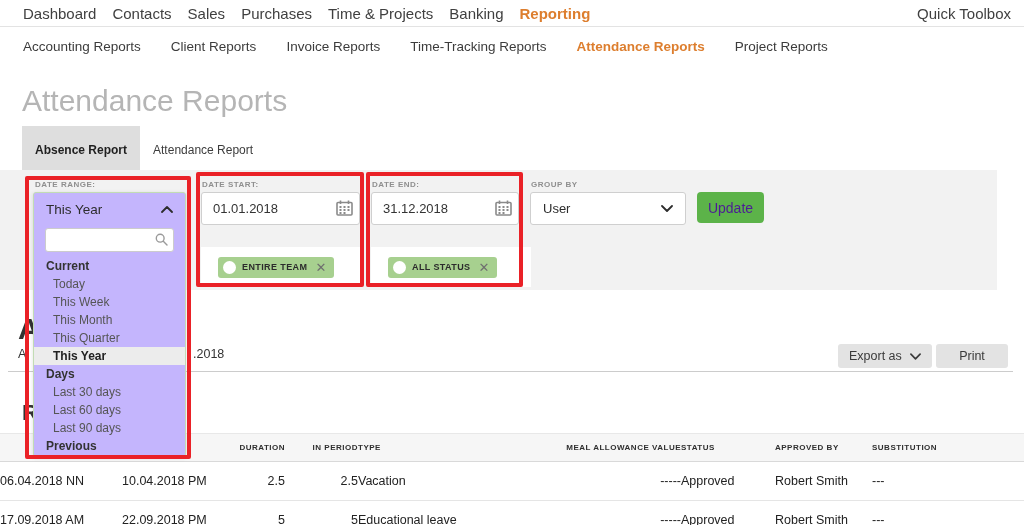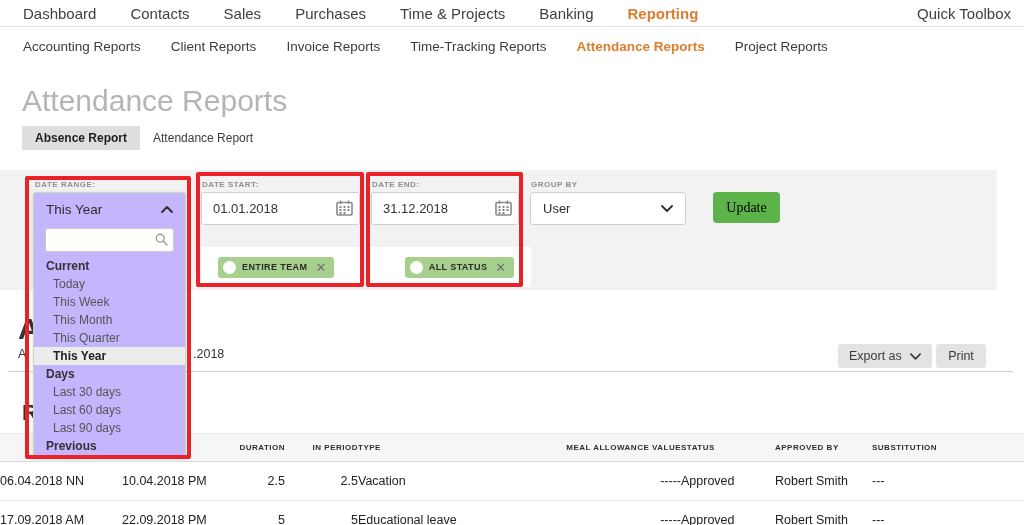--- a/index.html
+++ b/index.html
@@ -1,67 +1,67 @@
 <!DOCTYPE html>
 <html><head>
 <meta charset="utf-8">
 <style>
   html,body{margin:0;padding:0;background:#fff;}
   .screen{position:relative;width:1024px;height:525px;background:#fff;overflow:hidden;
           font-family:"Liberation Sans",sans-serif;color:#333;}
 
   
   .topnav{position:absolute;top:0;left:0;width:1024px;height:27px;box-sizing:border-box;
-          display:flex;align-items:center;gap:34px;padding-left:23px;
+          display:flex;align-items:center;gap:16px;padding-left:23px;
           border-bottom:1px solid #e3e3e3;font-size:15px;color:#3f3f3f;}
   .topnav .nav-item{white-space:nowrap;cursor:pointer;}
   .topnav .active{color:#dd7e2e;font-weight:bold;}
   .topnav .right{margin-left:auto;padding-right:13px;}
 
   
   .subnav{position:absolute;top:28px;left:0;width:1024px;height:36px;box-sizing:border-box;
           display:flex;align-items:center;gap:30px;padding-left:23px;font-size:13.5px;color:#3c3c3c;}
   .subnav .active{color:#dd7e2e;font-weight:bold;}
 
   .page-title{position:absolute;left:22px;top:84px;font-size:30px;font-weight:400;color:#b5b5b5;}
 
   
   .tabs{position:absolute;left:22px;top:126px;display:flex;font-size:12px;}
-  .tab{padding:5px 13px;cursor:pointer;}
+  .tab{padding:17px 13px;cursor:pointer;}
   .tab.on{background:#dedede;font-weight:bold;color:#1f1f1f;}
   .tab.off{color:#3c3c3c;}
 
   
   .filter-band{position:absolute;left:0;top:170px;width:997px;height:120px;background:#f2f2f2;}
   .flabel{position:absolute;font-size:8px;font-weight:bold;letter-spacing:.5px;color:#8f8f8f;text-transform:uppercase;}
   .finput{position:absolute;height:33px;background:#fff;border:1px solid #cfcfcf;border-radius:3px;
           box-sizing:border-box;font-size:13px;color:#333;padding:0 32px 0 11px;font-family:inherit;outline:none;}
   .cal-ic{position:absolute;pointer-events:auto;cursor:pointer;}
   .pillbox{position:absolute;background:#fff;display:flex;align-items:center;}
   .pill{display:inline-flex;align-items:center;gap:6px;background:#a7d08f;border-radius:3px;
         padding:4px 8px 4px 5px;margin-left:17px;cursor:pointer;}
   .pill .dot{width:13px;height:13px;border-radius:50%;background:#fff;}
   .pill .pill-label{font-size:9px;font-weight:bold;letter-spacing:.4px;color:#2b2b2b;white-space:nowrap;}
   .pill .pill-x{font-size:13px;color:#6f6f6f;line-height:1;margin-left:2px;}
   .selectbox{position:absolute;height:33px;background:#fff;border:1px solid #cfcfcf;border-radius:3px;
              box-sizing:border-box;display:flex;align-items:center;justify-content:space-between;
              padding:0 12px;font-size:13px;color:#2d2d2d;cursor:pointer;}
   .update-btn{position:absolute;left:697px;top:22px;width:67px;height:31px;background:#5cb349;border:none;
-              border-radius:4px;color:#000000;font-size:14px;font-family:Liberation Serif, serif;cursor:pointer;margin-left:16px;}
+              border-radius:4px;color:#4c1d95;font-size:14px;font-family:Liberation Sans, sans-serif;cursor:pointer;}
 
   
   .frag-a{position:absolute;left:18px;top:312px;font-size:30px;font-weight:bold;color:#333;}
   .frag-al{position:absolute;left:18px;top:347px;font-size:12.5px;color:#333;}
   .frag-2018{position:absolute;left:193px;top:347px;font-size:12.5px;color:#333;}
   .frag-r{position:absolute;left:22px;top:400px;font-size:22px;font-weight:600;color:#333;}
   .gbtn{position:absolute;top:344px;height:24px;background:#e3e3e3;border:none;border-radius:3px;
         display:flex;align-items:center;gap:8px;padding:12px 11px;font-size:12.5px;color:#3a3a3a;
         font-family:inherit;cursor:pointer;box-sizing:border-box;}
   .export-btn{left:838px;}
-  .print-btn{left:936px;width:50px;justify-content:center;}
+  .print-btn{left:936px;width:72px;justify-content:center;}
   .divider{position:absolute;left:8px;top:371px;width:1005px;height:1px;background:#ccc;}
 
   
   .report-table{position:absolute;left:0;top:433px;width:1024px;border-collapse:collapse;
                 font-size:12.5px;color:#222;table-layout:fixed;}
   .report-table thead th{height:27px;background:#f6f6f6;font-size:8px;letter-spacing:.5px;color:#2f2f2f;
                 font-weight:bold;border-top:1px solid #e8e8e8;border-bottom:1px solid #d9d9d9;padding:0;}
   .report-table tbody td{height:38px;border-bottom:1px solid #e5e5e5;padding:0;white-space:nowrap;}
   .al{text-align:left;} .ar{text-align:right;}
   .pl33{padding-left:33px;} .pl8{padding-left:8px;} .pl25{padding-left:25px;}
@@ -161,21 +161,21 @@
         <rect x="3.5" y="6" width="2" height="2"></rect>
           <rect x="7.5" y="6" width="2" height="2"></rect>
           <rect x="11.5" y="6" width="2" height="2"></rect>
         <rect x="3.5" y="9" width="2" height="2"></rect>
           <rect x="7.5" y="9" width="2" height="2"></rect>
           <rect x="11.5" y="9" width="2" height="2"></rect>
         <rect x="3.5" y="12" width="2" height="2"></rect>
           <rect x="7.5" y="12" width="2" height="2"></rect>
       </g>
     </svg>
-    <div class="pillbox" style="left:371px;top:77px;width:160px;height:40px;justify-content:center;">
+    <div class="pillbox" style="left:371px;top:77px;width:160px;height:40px;">
       <span class="pill">
         <span class="dot"></span>
         <span class="pill-label">ALL STATUS</span>
         <span class="pill-x">✕</span>
       </span>
     </div>
 
     <span class="flabel" style="left:531px;top:10px;">GROUP BY</span>
     <div class="selectbox" style="left:530px;top:22px;width:156px;">
       <span>User</span>

